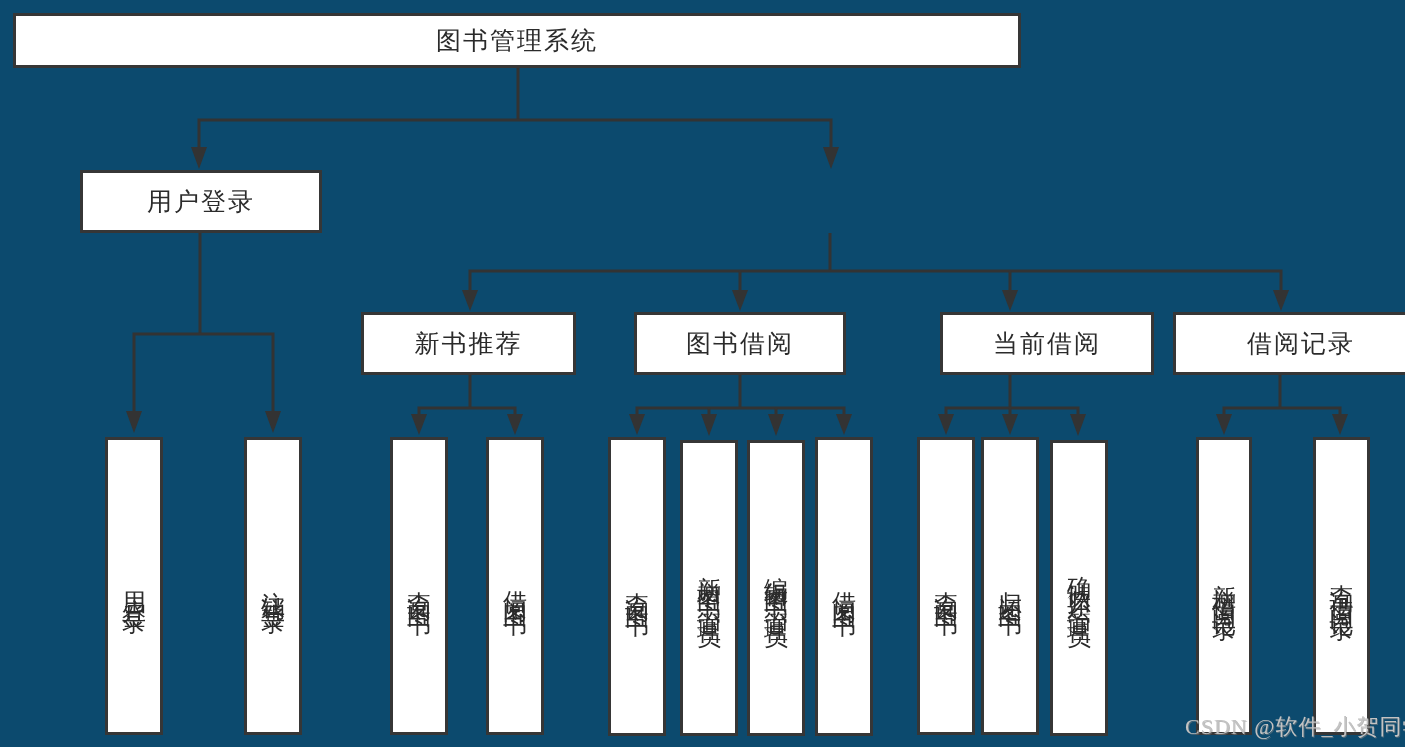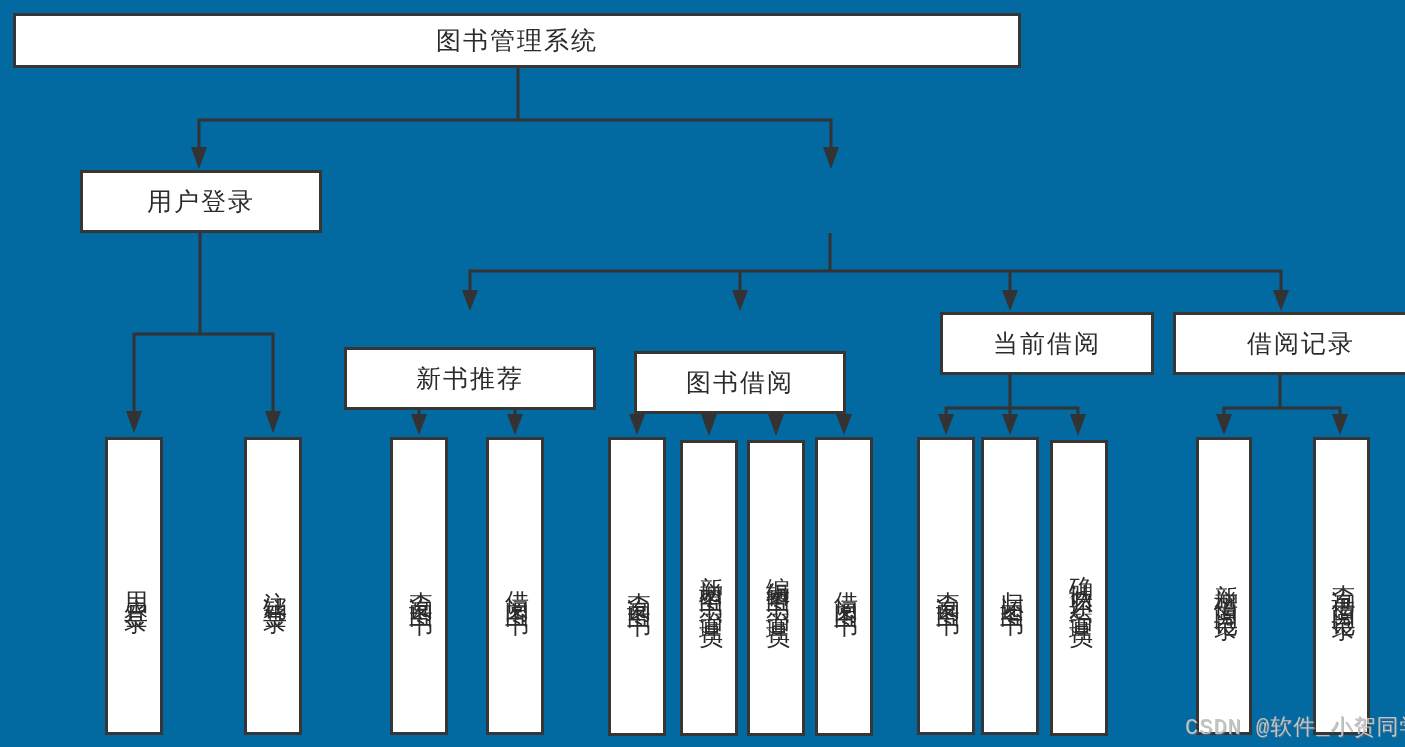--- a/index.html
+++ b/index.html
@@ -1,20 +1,20 @@
 <!DOCTYPE html>
 <html><head>
 <meta charset="utf-8">
 <style>
   html,body{margin:0;padding:0;background:#ffffff;}
   #canvas{
     position:relative;
     width:1405px;height:747px;
-    background:#0369a1;
-    font-family:Liberation Mono, monospace;
+    background:#0c4a6e;
+    font-family:Liberation Serif, serif;
     overflow:hidden;
   }
   #connectors{position:absolute;left:0;top:0;z-index:1;}
   .node,.vnode{
     position:absolute;
     box-sizing:border-box;
     background:#ffffff;
     border:3px solid #363636;
     display:flex;align-items:center;justify-content:center;
     color:#2b2b2b;
@@ -26,22 +26,22 @@
     text-orientation:mixed;
     font-size:24px;
     letter-spacing:7px;
     line-height:1;
     color:#2b2b2b;
   }
   
   #n-root{left:13px;top:13px;width:1008px;height:55px;}
   #n-user-login{left:80px;top:170px;width:242px;height:63px;}
   #n-book-mgmt{left:712px;top:170px;width:236px;height:63px;}
-  #n-new-book-rec{left:344px;top:312px;width:252px;height:63px;margin-top:35px;}
-  #n-book-borrow{left:634px;top:312px;width:212px;height:63px;margin-top:39px;}
+  #n-new-book-rec{left:361px;top:312px;width:215px;height:63px;}
+  #n-book-borrow{left:634px;top:312px;width:212px;height:63px;}
   #n-current-borrow{left:904px;top:312px;width:214px;height:63px;margin-left:36px;}
   #n-borrow-records{left:1173px;top:312px;width:256px;height:63px;}
   
   #n-login{left:105px;top:437px;width:58px;height:298px;}
   #n-logout{left:244px;top:437px;width:58px;height:298px;}
   #n-rec-query{left:390px;top:437px;width:58px;height:298px;}
   #n-rec-borrow{left:486px;top:437px;width:58px;height:298px;}
   #n-bb-query{left:608px;top:437px;width:58px;height:299px;}
   #n-bb-add{left:680px;top:440px;width:58px;height:296px;}
   #n-bb-edit{left:747px;top:440px;width:58px;height:296px;}

